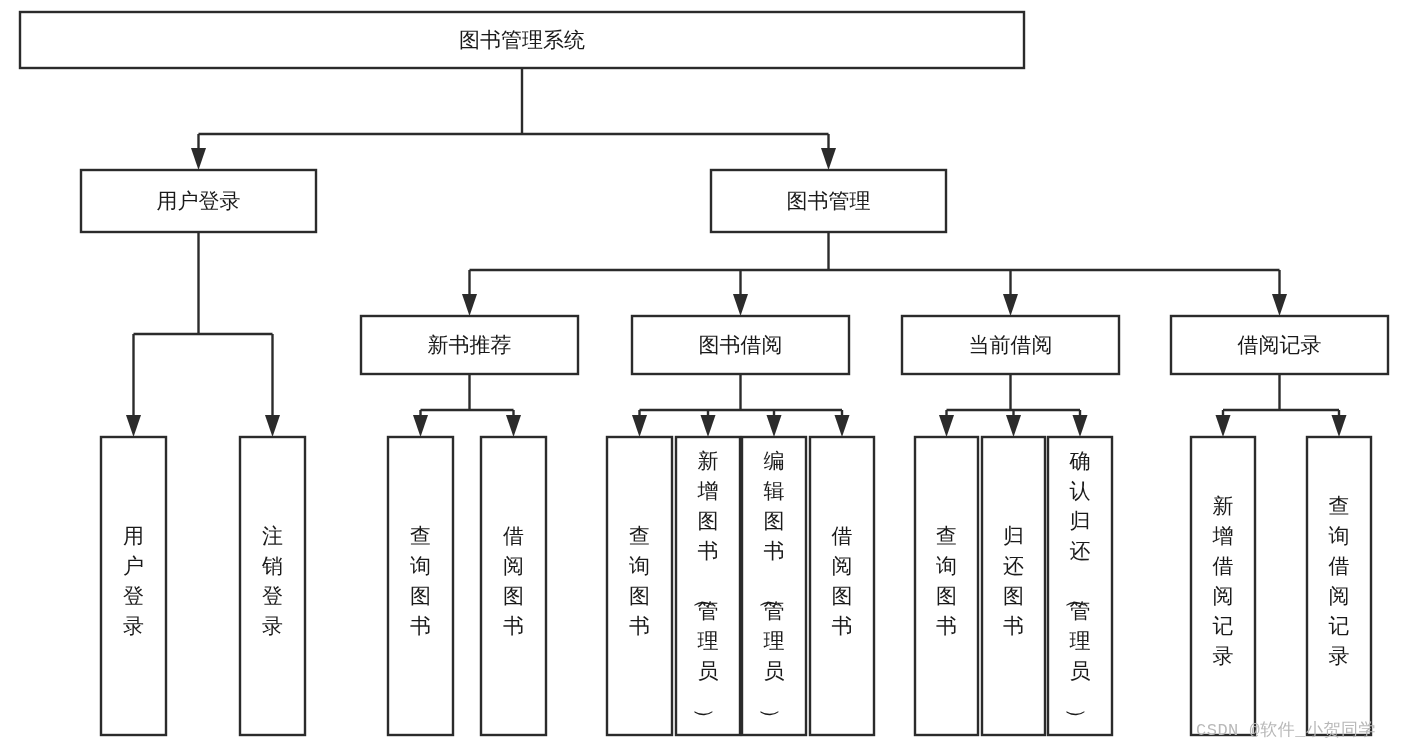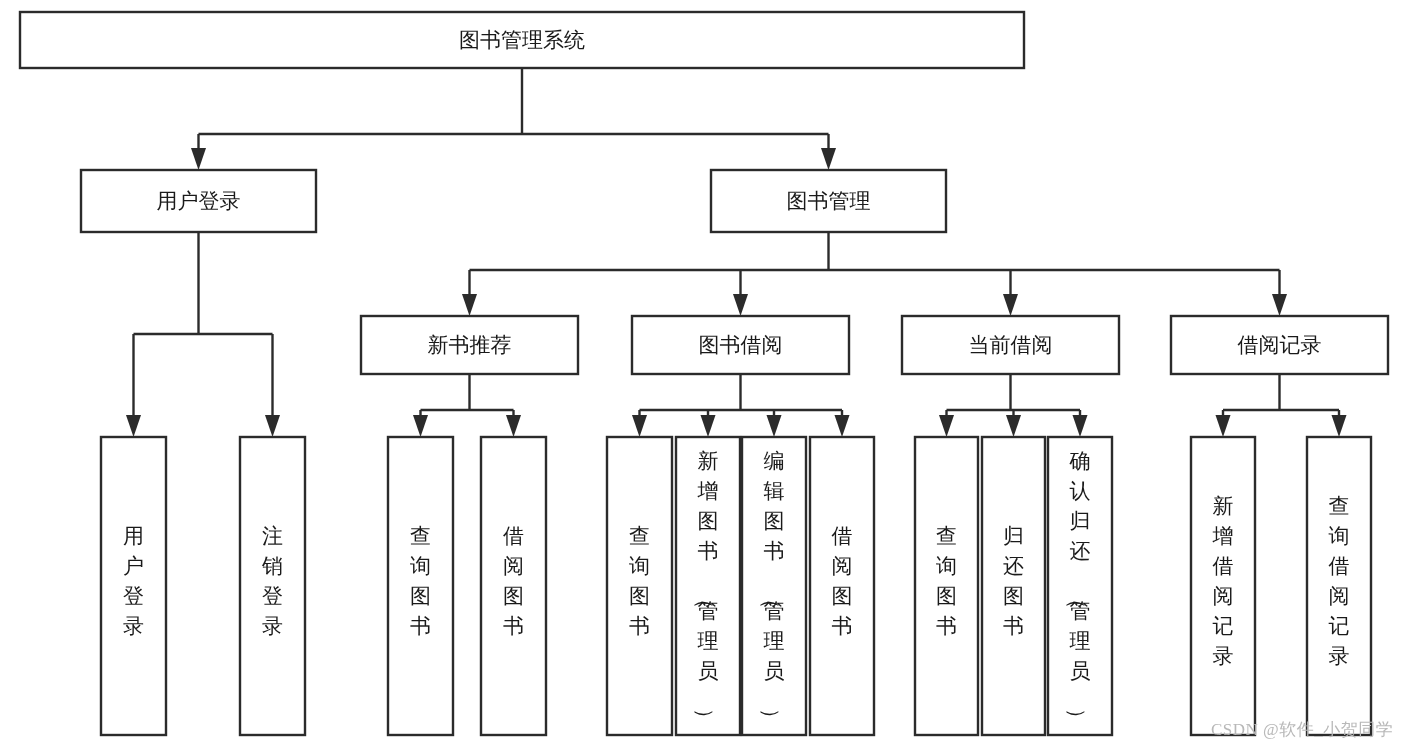--- a/index.html
+++ b/index.html
@@ -51,27 +51,26 @@
     dominant-baseline: middle;
   }
   .node-label-vertical {
     font-family: "Liberation Sans", "DejaVu Sans", sans-serif;
     fill: #1a1a1a;
     font-size: 21px;
     text-anchor: middle;
   }
   .watermark {
     position: absolute;
-    font-family: Liberation Serif, serif;
+    font-family: Liberation Mono, monospace;
     font-size: 17px;
     color: #b8b8b8;
     white-space: nowrap;
     letter-spacing: 0.5px;
     user-select: none;
-    margin-left: 15px;
   }
 </style>
 </head>
 <body>
 
 <div id="diagram-root">
   <svg id="diagram-svg" viewBox="0 0 1405 747" preserveAspectRatio="xMidYMid meet">
     <g id="edges-layer">
         <g>
           <path class="connector" d="M 522 68 L 522 134"></path>

